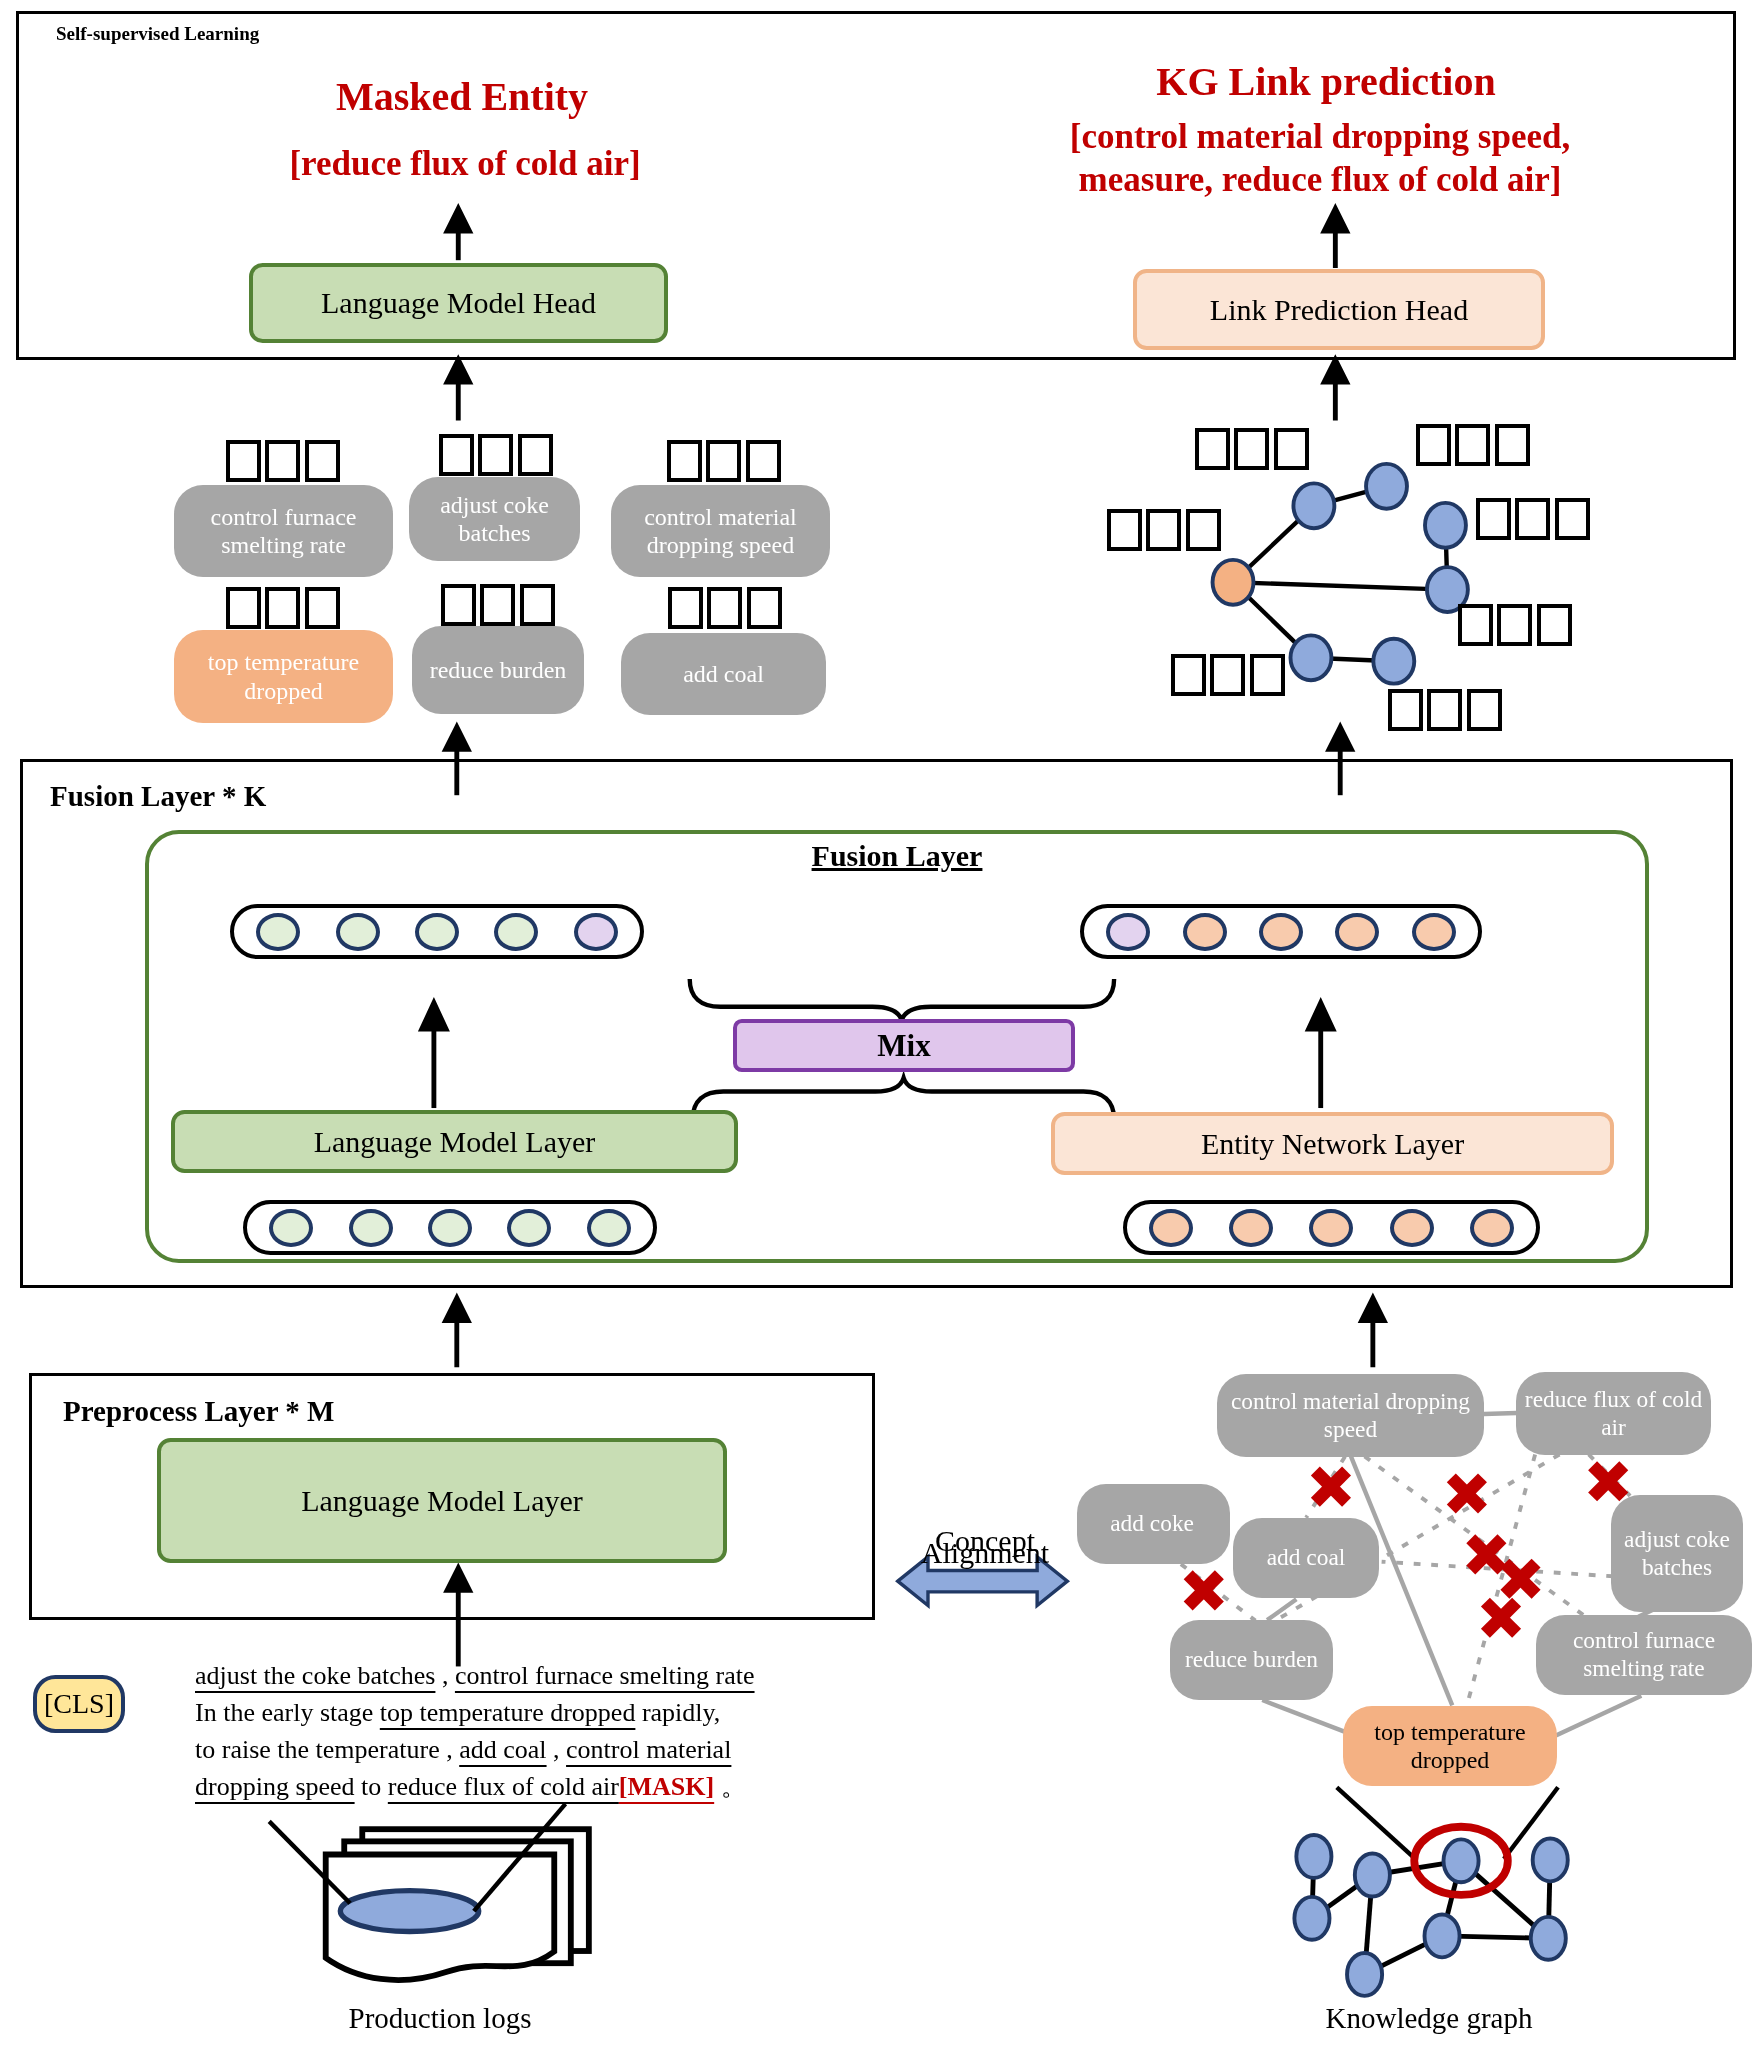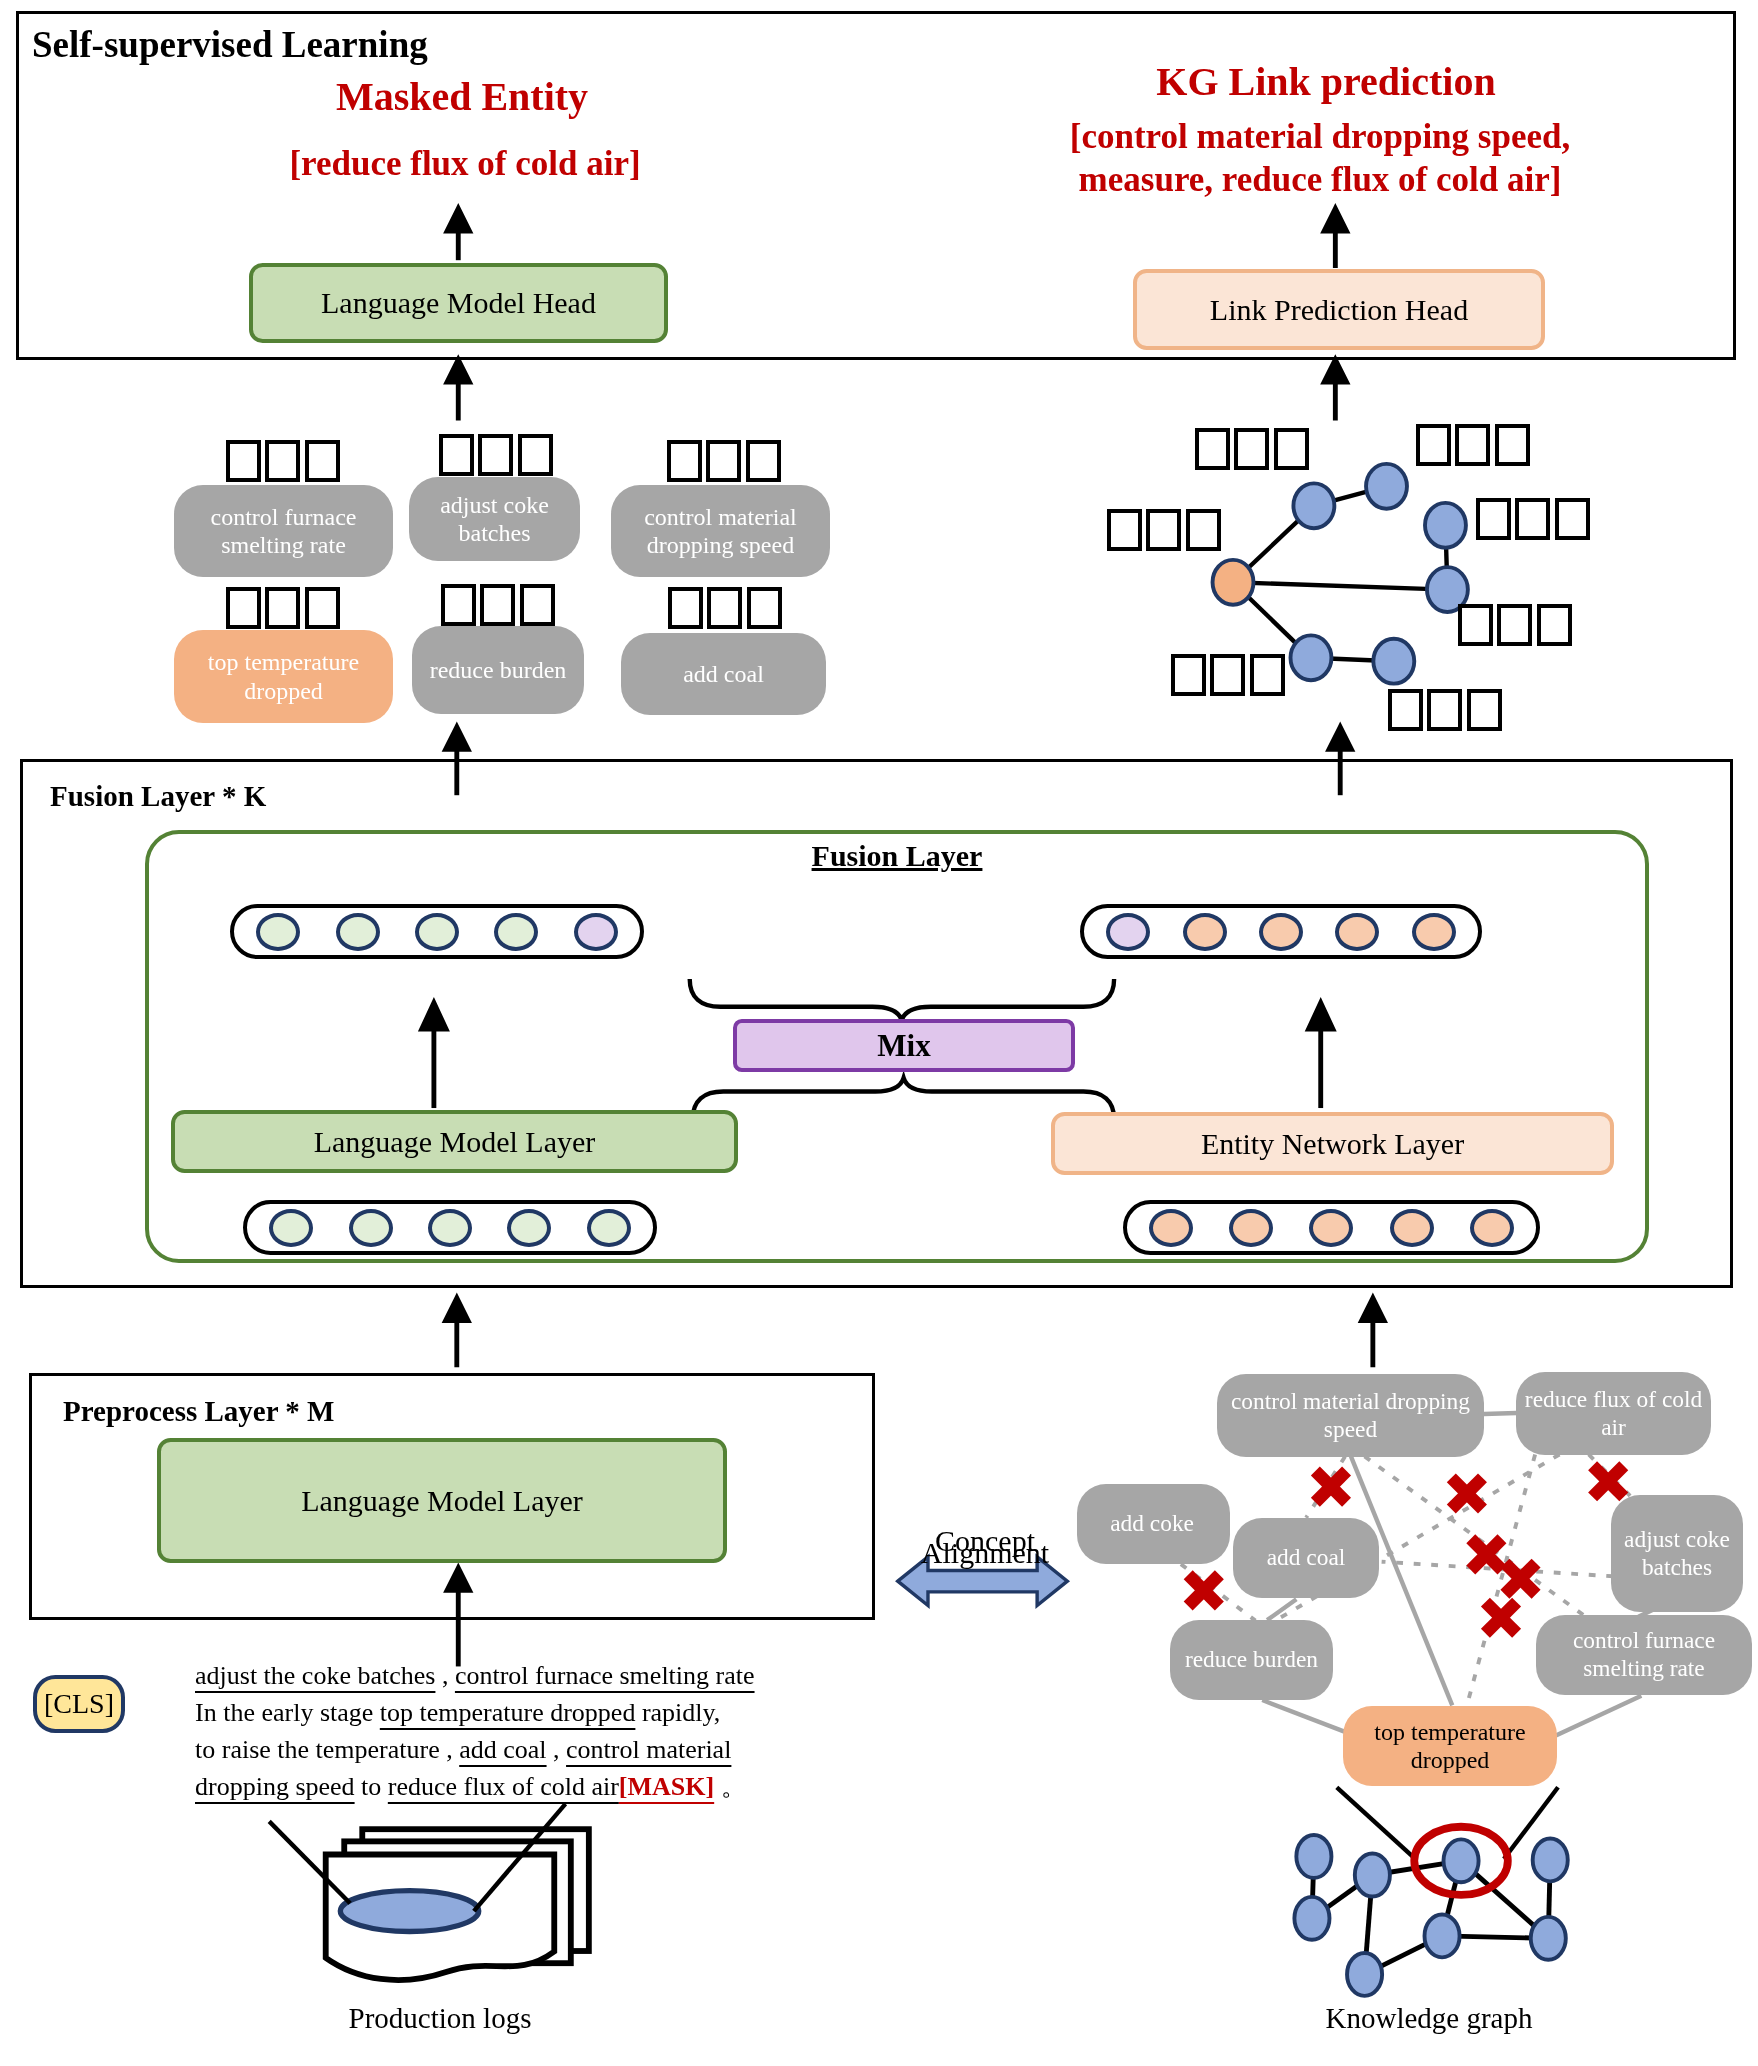--- a/index.html
+++ b/index.html
@@ -166,21 +166,21 @@
         <ellipse cx="2692" cy="3937" rx="36" ry="44"></ellipse>
           <ellipse cx="2959" cy="3973" rx="36" ry="44"></ellipse>
         <ellipse cx="3177" cy="3978" rx="36" ry="44"></ellipse>
           <ellipse cx="2800" cy="4052" rx="36" ry="44"></ellipse>
       </g>
       <ellipse cx="2998" cy="3819" rx="96" ry="70" fill="none" stroke="#c00000" stroke-width="16"></ellipse>
     </g>
   </svg>
 
   <div class="abs lay outline" style="left:15.6px;top:10.7px;width:1714px;height:343px;"></div>
-  <div class="abs lay panel-label" style="left:32px;top:23.4px;font-size:37px;">Self-supervised Learning</div>
+  <div class="abs lay panel-label" style="left:56px;top:23.4px;font-size:19px;">Self-supervised Learning</div>
 
   <div class="abs lay red hcenter" style="left:462px;top:73px;font-size:40px;">Masked Entity</div>
   <div class="abs lay red hcenter" style="left:465px;top:144px;font-size:35px;">[reduce flux of cold air]</div>
 
   <div class="abs lay red hcenter" style="left:1326px;top:58px;font-size:40px;">KG Link prediction</div>
   <div class="abs lay red hcenter" style="left:1320px;top:160px;font-size:35px;">measure, reduce flux of cold air]</div>
   <div class="abs lay red hcenter" style="left:1320px;top:117px;font-size:35px;">[control material dropping speed,</div>
 
   <div class="abs lay ctr green-box" style="left:249px;top:263px;width:411px;height:72px;text-align:right;">Language Model Head</div>
   <div class="abs lay ctr peach-box" style="left:1117px;top:269px;width:404px;height:73px;margin-left:16px;">Link Prediction Head</div>

